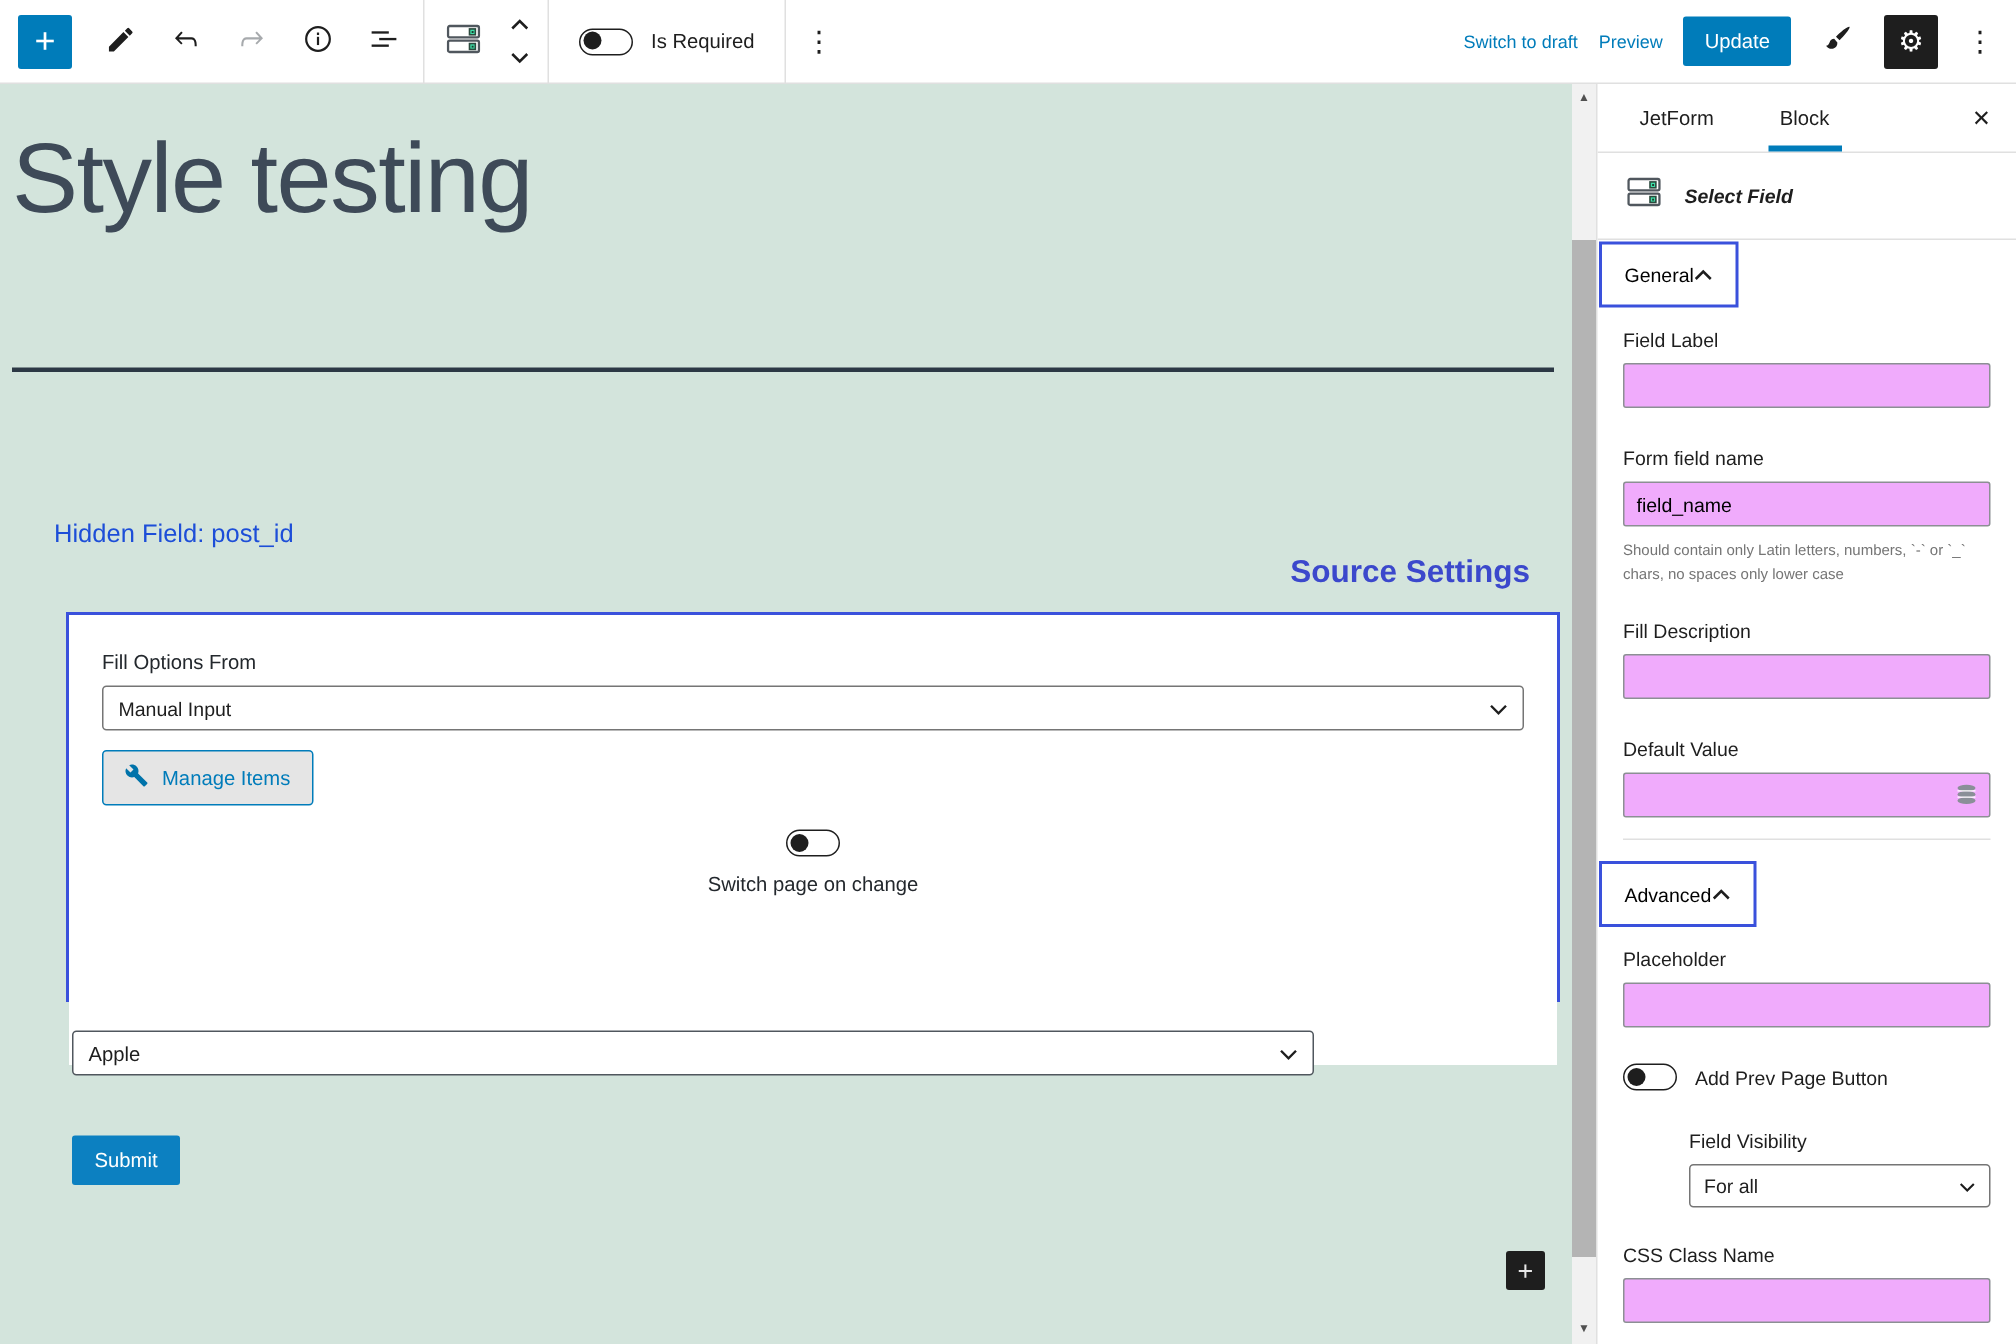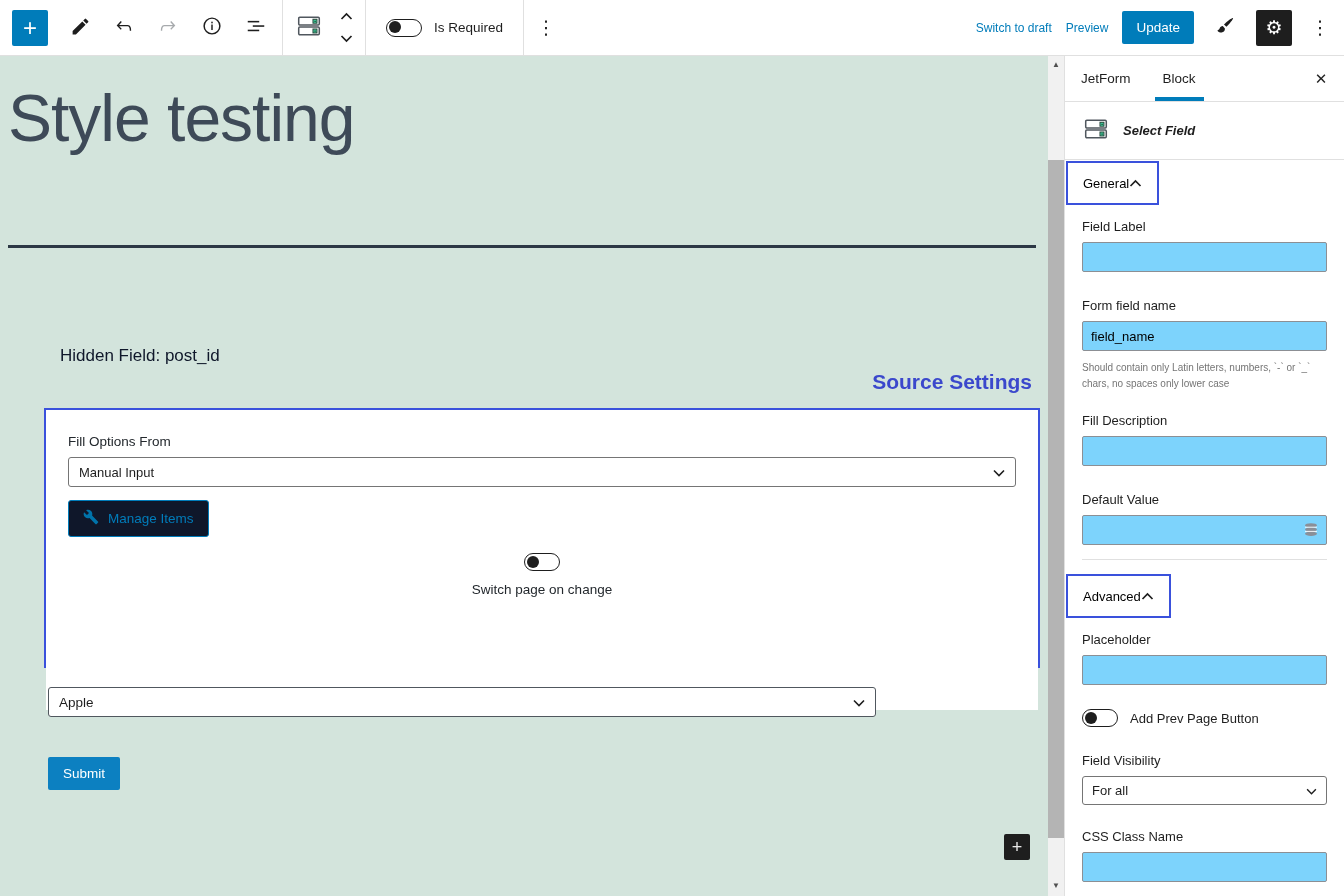--- a/index.html
+++ b/index.html
@@ -36,58 +36,58 @@
   .canvas-col { width:1064px; display:flex; }
   .canvas { width:1048px; position:relative; background:#d3e4dc; overflow:hidden; }
   .vscroll { width:16px; background:#f1f1f1; position:relative; }
   .vscroll .arrow { position:absolute; left:0; width:16px; text-align:center; font-size:8px; color:#505050; }
   .vscroll .thumb { position:absolute; left:0; width:16px; background:#b4b4b4; top:104px; height:678px; }
 
   
   .post-title { position:absolute; left:8px; top:24px; font-size:66px; font-weight:300;
     color:#3e4a58; letter-spacing:-1px; }
   .hr-line { position:absolute; left:8px; top:189px; width:1028px; height:3px; background:#2c3845; }
-  .hidden-field { position:absolute; left:60px; top:290px; font-size:17px; color:#0f172a; }
-  .source-heading { position:absolute; right:16px; top:314px; font-size:21px; font-weight:700; color:#3b48cc; }
+  .hidden-field { position:absolute; left:36px; top:290px; font-size:17px; color:#1d4ed8; }
+  .source-heading { position:absolute; right:28px; top:314px; font-size:21px; font-weight:700; color:#3b48cc; }
 
   .block-box { position:absolute; left:44px; top:352px; width:996px; height:260px; border:2.5px solid #3a51dc; }
   .source-panel { background:#fff; height:300px; padding:24px 22px; }
   .field-label { font-size:13.5px; color:#23282d; }
   .select-box { margin-top:8px; height:30px; background:#fff; border:1px solid #757575; border-radius:3px;
     display:flex; align-items:center; justify-content:space-between; padding:0 10px; font-size:13px; cursor:pointer; }
   .manage-btn { margin-top:13px; display:inline-flex; align-items:center; gap:9px; padding:8px 14px;
-    background:#0f172a; border:1px solid #007cba; border-radius:3px; color:#007cba; font-size:13.5px; cursor:pointer; }
+    background:#e5e5e5; border:1px solid #007cba; border-radius:3px; color:#007cba; font-size:13.5px; cursor:pointer; }
   .toggle-row { margin-top:16px; display:flex; align-items:center; gap:11px; font-size:13.5px; color:#23282d;flex-direction:column; }
   .help-text { margin-top:24px; font-size:13px; color:#757575; }
 
   .front-select { position:absolute; left:48px; top:631px; width:828px; height:30px; background:#fff;
     border:1px solid #50575e; border-radius:3px; display:flex; align-items:center; justify-content:space-between;
     padding:0 10px; font-size:13.5px; cursor:pointer; }
   .submit-btn { position:absolute; left:48px; top:701px; background:#0c80c1; color:#fff; border:none;
     border-radius:2px; padding:9px 15px; font-size:13.5px; cursor:pointer; }
   .canvas-inserter { position:absolute; left:1004px; top:778px; width:26px; height:26px; background:#1e1e1e;
     border:none; border-radius:2px; color:#e8e8e8; font-size:18px; line-height:1;
     display:flex; align-items:center; justify-content:center; cursor:pointer; }
 
   
   .sidebar { width:280px; background:#fff; border-left:1px solid #e0e0e0; overflow:hidden; }
   .sb-tabs { height:46px; display:flex; align-items:stretch; border-bottom:1px solid #e0e0e0; position:relative; }
   .sb-tab { padding:0 16px; display:flex; align-items:center; font-size:13.5px; background:none; border:none;
-    cursor:pointer; color:#1e1e1e; position:relative; }
+    cursor:pointer; color:#1e1e1e; position:relative;margin-left:12px; }
   .sb-tab.active::after { content:""; position:absolute; left:8px; right:8px; bottom:0; height:4px; background:#007cba; }
   .sb-close { margin-left:auto; width:46px; display:flex; align-items:center; justify-content:center;
     font-size:15px; background:none; border:none; cursor:pointer; color:#1e1e1e; }
   .block-card { height:58px; display:flex; align-items:center; gap:14px; padding:0 18px; border-bottom:1px solid #e0e0e0;font-style:italic; }
   .block-card .bc-title { font-size:13px; font-weight:600; }
   .panel-header { margin:1px; height:44px; border:2.5px solid #3a51dc; display:flex; align-items:center;
     justify-content:space-between; padding:0 15px; font-size:13px; font-weight:500; cursor:pointer; background:#fff; }
   .panel-fields { padding:13px 17px 6px 17px; }
   .sb-label { font-size:13px; color:#1e1e1e; margin-bottom:8px; }
   .text-input { width:100%; height:30px; border:1px solid #8c8f94; border-radius:2px; padding:0 8px;
-    font-size:13px; font-family:"Liberation Sans", sans-serif; background:#7dd3fc; }
+    font-size:13px; font-family:"Liberation Sans", sans-serif; background:#f0abfc; }
   .fgroup { margin-bottom:26px; }
   .sb-help { font-size:10px; color:#757575; line-height:1.55; margin-top:9px; }
   .input-wrap { position:relative; }
   .input-wrap .trail-icon { position:absolute; right:8px; top:7px; }
   .sb-toggle-row { display:flex; align-items:center; gap:12px; font-size:13px; margin-bottom:26px; }
   .sb-select { width:100%; height:29px; border:1px solid #757575; border-radius:3px; background:#fff;
     display:flex; align-items:center; justify-content:space-between; padding:0 9px; font-size:13px; cursor:pointer; }
   .adv-gap { height:8px; border-top:1px solid #e0e0e0; margin-top:14px; }
 </style>
 </head>
@@ -326,21 +326,21 @@
 
     <div class="panel-fields">
       <div class="fgroup" style="margin-bottom:24px;">
         <div class="sb-label">Placeholder</div>
         <input class="text-input" type="text" style="">
       </div>
       <div class="sb-toggle-row">
         <span class="toggle"></span>
         <span>Add Prev Page Button</span>
       </div>
-      <div class="fgroup" style="margin-bottom:24px;">
+      <div class="fgroup" style="margin-bottom:24px;margin-left:44px;">
         <div class="sb-label">Field Visibility</div>
         <div class="sb-select">
           <span>For all</span>
           <span><svg width="11" height="7" viewBox="0 0 12 8">
                 <path d="M1 1.5 6 6.5 11 1.5" fill="none" stroke="#1e1e1e" stroke-width="1.6"></path>
               </svg></span>
         </div>
       </div>
       <div class="fgroup">
         <div class="sb-label">CSS Class Name</div>

